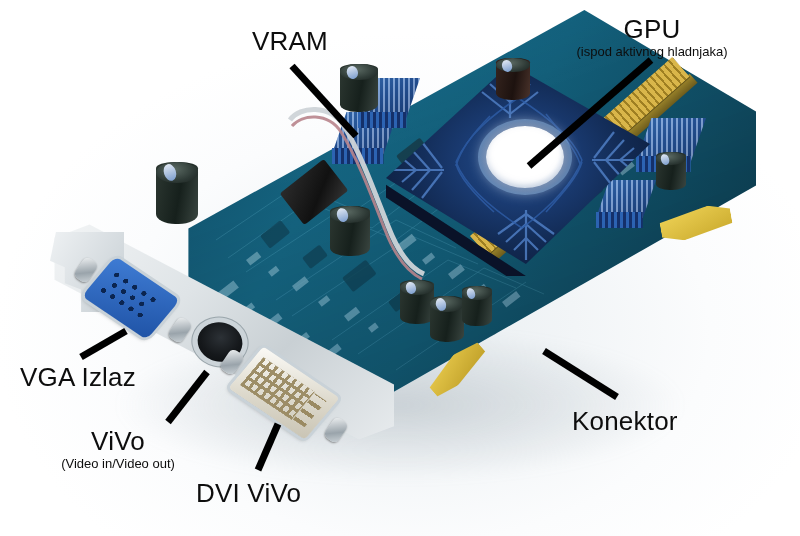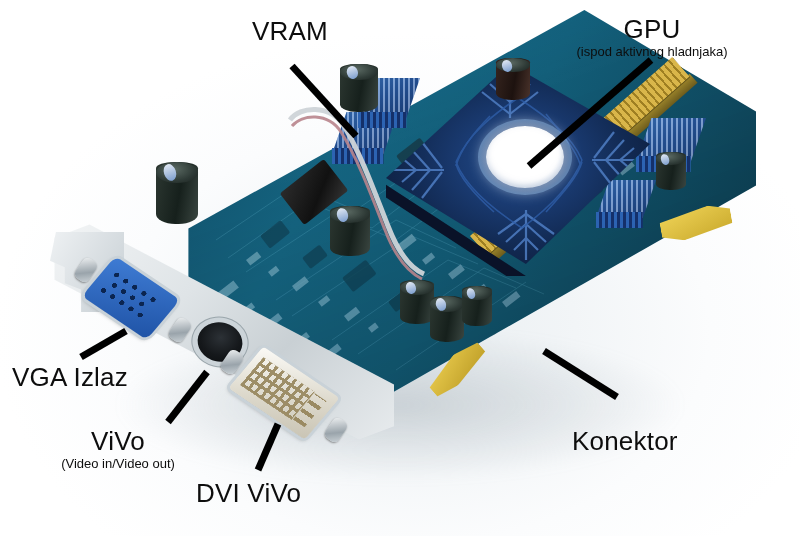--- a/index.html
+++ b/index.html
@@ -411,39 +411,39 @@
     <g stroke="#000000" stroke-width="7" stroke-linecap="butt">
       <line x1="292" y1="66" x2="356" y2="136"></line>
       <line x1="651" y1="60" x2="529" y2="166"></line>
       <line x1="81" y1="357" x2="126" y2="331"></line>
       <line x1="168" y1="422" x2="207" y2="372"></line>
       <line x1="258" y1="470" x2="278" y2="424"></line>
       <line x1="617" y1="397" x2="544" y2="351"></line>
     </g>
   </svg>
 
-  <div class="label center" style="left:190px;top:16px;width:200px;">
+  <div class="label center" style="left:190px;top:26px;width:200px;">
     <span class="lbl-main">VRAM</span>
   </div>
 
   <div class="label center" style="left:552px;top:14px;width:200px;">
     <span class="lbl-main">GPU</span>
     <span class="lbl-sub">(ispod aktivnog hladnjaka)</span>
   </div>
 
-  <div class="label" style="left:12px;top:362px;">
+  <div class="label" style="left:20px;top:362px;">
     <span class="lbl-main">VGA Izlaz</span>
   </div>
 
   <div class="label center" style="left:10px;top:426px;width:216px;">
     <span class="lbl-main">ViVo</span>
     <span class="lbl-sub">(Video in/Video out)</span>
   </div>
 
   <div class="label" style="left:196px;top:478px;">
     <span class="lbl-main">DVI ViVo</span>
   </div>
 
-  <div class="label" style="left:572px;top:406px;margin-top:20px;">
+  <div class="label" style="left:572px;top:406px;">
     <span class="lbl-main">Konektor</span>
   </div>
 
 </div>
 
 </body></html>

